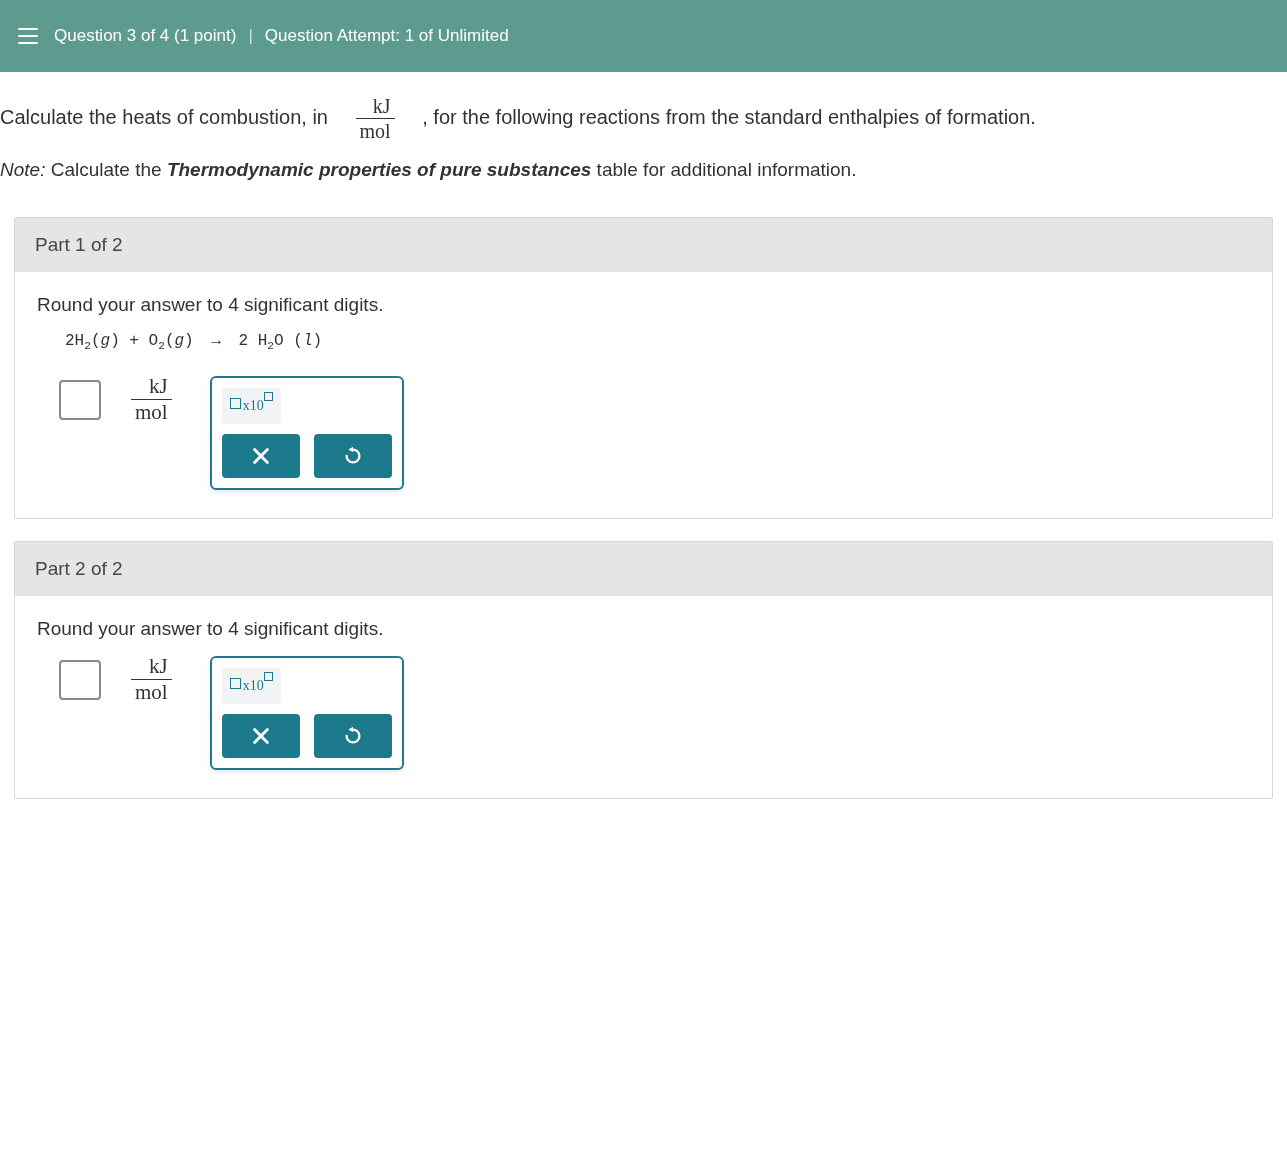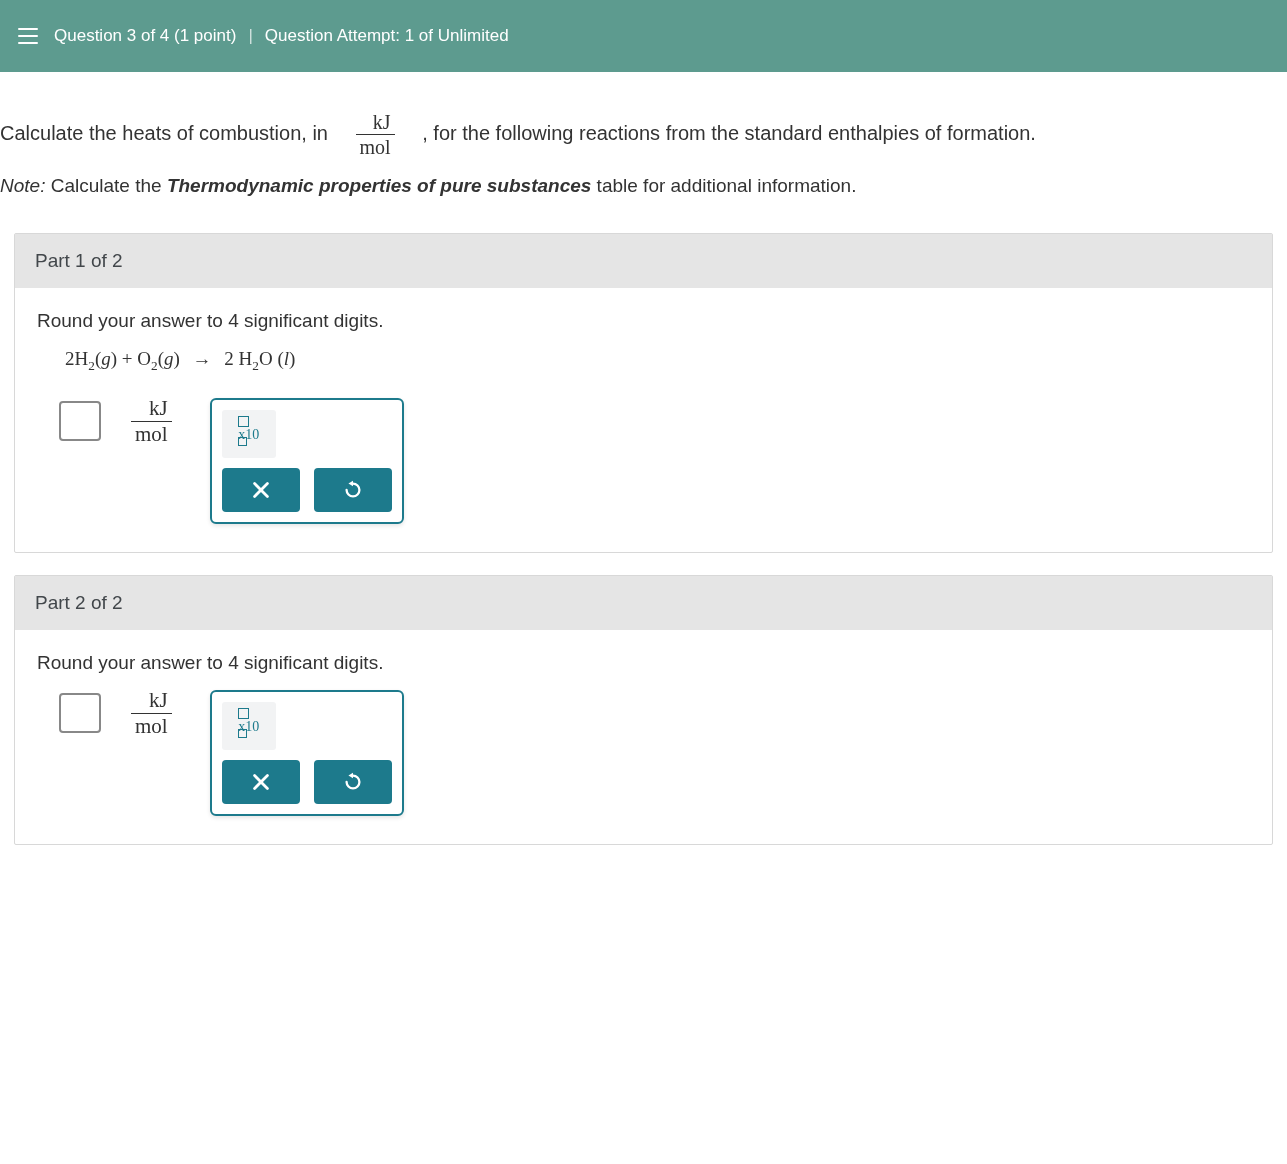--- a/index.html
+++ b/index.html
@@ -1,42 +1,42 @@
 <!DOCTYPE html>
 <html><head>
   <meta charset="utf-8">
   <style>
     * { box-sizing: border-box; margin: 0; padding: 0; }
     body { font-family: Arial, Helvetica, sans-serif; background: #fff; color: #333; }
     .header-bar { background: #5d9b8f; color: #fff; padding: 26px 18px; display: flex; align-items: center; gap: 8px; font-size: 17px; }
     .header-sep { color: rgba(255,255,255,0.7); padding: 0 4px; }
     .menu-icon { width: 20px; height: 20px; display: flex; flex-direction: column; justify-content: space-around; margin-right: 8px; }
     .menu-icon span { height: 2px; background: #fff; border-radius: 1px; }
-    .content { padding: 40px 0 0 0; }
+    .content { padding: 24px 0 0 0; }
     .prompt-line { font-size: 20px; color: #333; padding: 0 0 18px 0; }
     .frac { display: inline-block; text-align: right; vertical-align: middle; line-height: 1; font-family: 'Times New Roman', serif; margin: 0 22px; }
     .frac .num { display: block; padding: 0 4px 2px; }
     .frac .den { display: block; border-top: 1.5px solid #333; padding: 2px 4px 0; }
     .note-line { font-size: 19px; font-style: italic; color: #333; padding: 0 0 18px 0; }
     .note-line .keyword { font-weight: bold; font-style: italic; }
     .part-box { border: 1px solid #d8d8d8; margin: 18px 14px 22px 14px; background: #fff; border-radius: 2px; }
     .part-header { background: #e5e5e5; color: #42474b; font-size: 19px; padding: 16px 20px; }
     .part-body { padding: 22px 22px 28px 22px; }
     .instr-line { font-size: 19px; color: #333; padding-bottom: 16px; }
-    .equation { font-family: Liberation Serif, serif; font-size: 19px; padding: 0 0 24px 28px; }
+    .equation { font-family: Liberation Mono, monospace; font-size: 16px; padding: 0 0 24px 28px; }
     sub { font-size: 0.7em; }
     .arrow { margin: 0 8px; }
     .answer-row { display: flex; align-items: flex-start; gap: 16px; padding-left: 22px; }
     .ans-input-wrap { display: flex; align-items: center; gap: 8px; }
     .ans-input { width: 42px; height: 40px; border: 2px solid #888; border-radius: 4px; background: #fff; }
     .unit-frac { font-family: 'Times New Roman', serif; font-size: 21px; }
     .palette { border: 2px solid #1d7a8c; border-radius: 6px; padding: 10px; background: #fff; box-shadow: 0 2px 4px rgba(0,0,0,0.1); }
     .palette-top { display: flex; gap: 8px; margin-bottom: 10px; }
     .palette-btn-light { background: #f2f3f4; border: none; border-radius: 3px; padding: 6px 8px; display: flex; align-items: center; justify-content: center; cursor: pointer; min-width: 54px; min-height: 36px; }
-    .sci-notation { display: flex; align-items: flex-start; font-family: 'Times New Roman', serif; color: #1d7a8c; font-size: 14px; flex-direction: column; }
+    .sci-notation { display: flex; align-items: flex-start; font-family: 'Times New Roman', serif; color: #1d7a8c; font-size: 14px; }
     .sci-box { width: 11px; height: 11px; border: 1.5px solid #1d7a8c; margin-right: 2px; }
     .sci-box-sup { width: 9px; height: 9px; border: 1.5px solid #1d7a8c; position: relative; top: -6px; }
     .palette-bottom { display: flex; gap: 14px; }
     .palette-action { background: #1d7a8c; color: #fff; border: none; border-radius: 4px; width: 78px; height: 44px; display: flex; align-items: center; justify-content: center; font-size: 22px; cursor: pointer; }
     .palette-action svg { width: 22px; height: 22px; }
   </style>
 </head>
 <body>
 
 <div class="header-bar">

